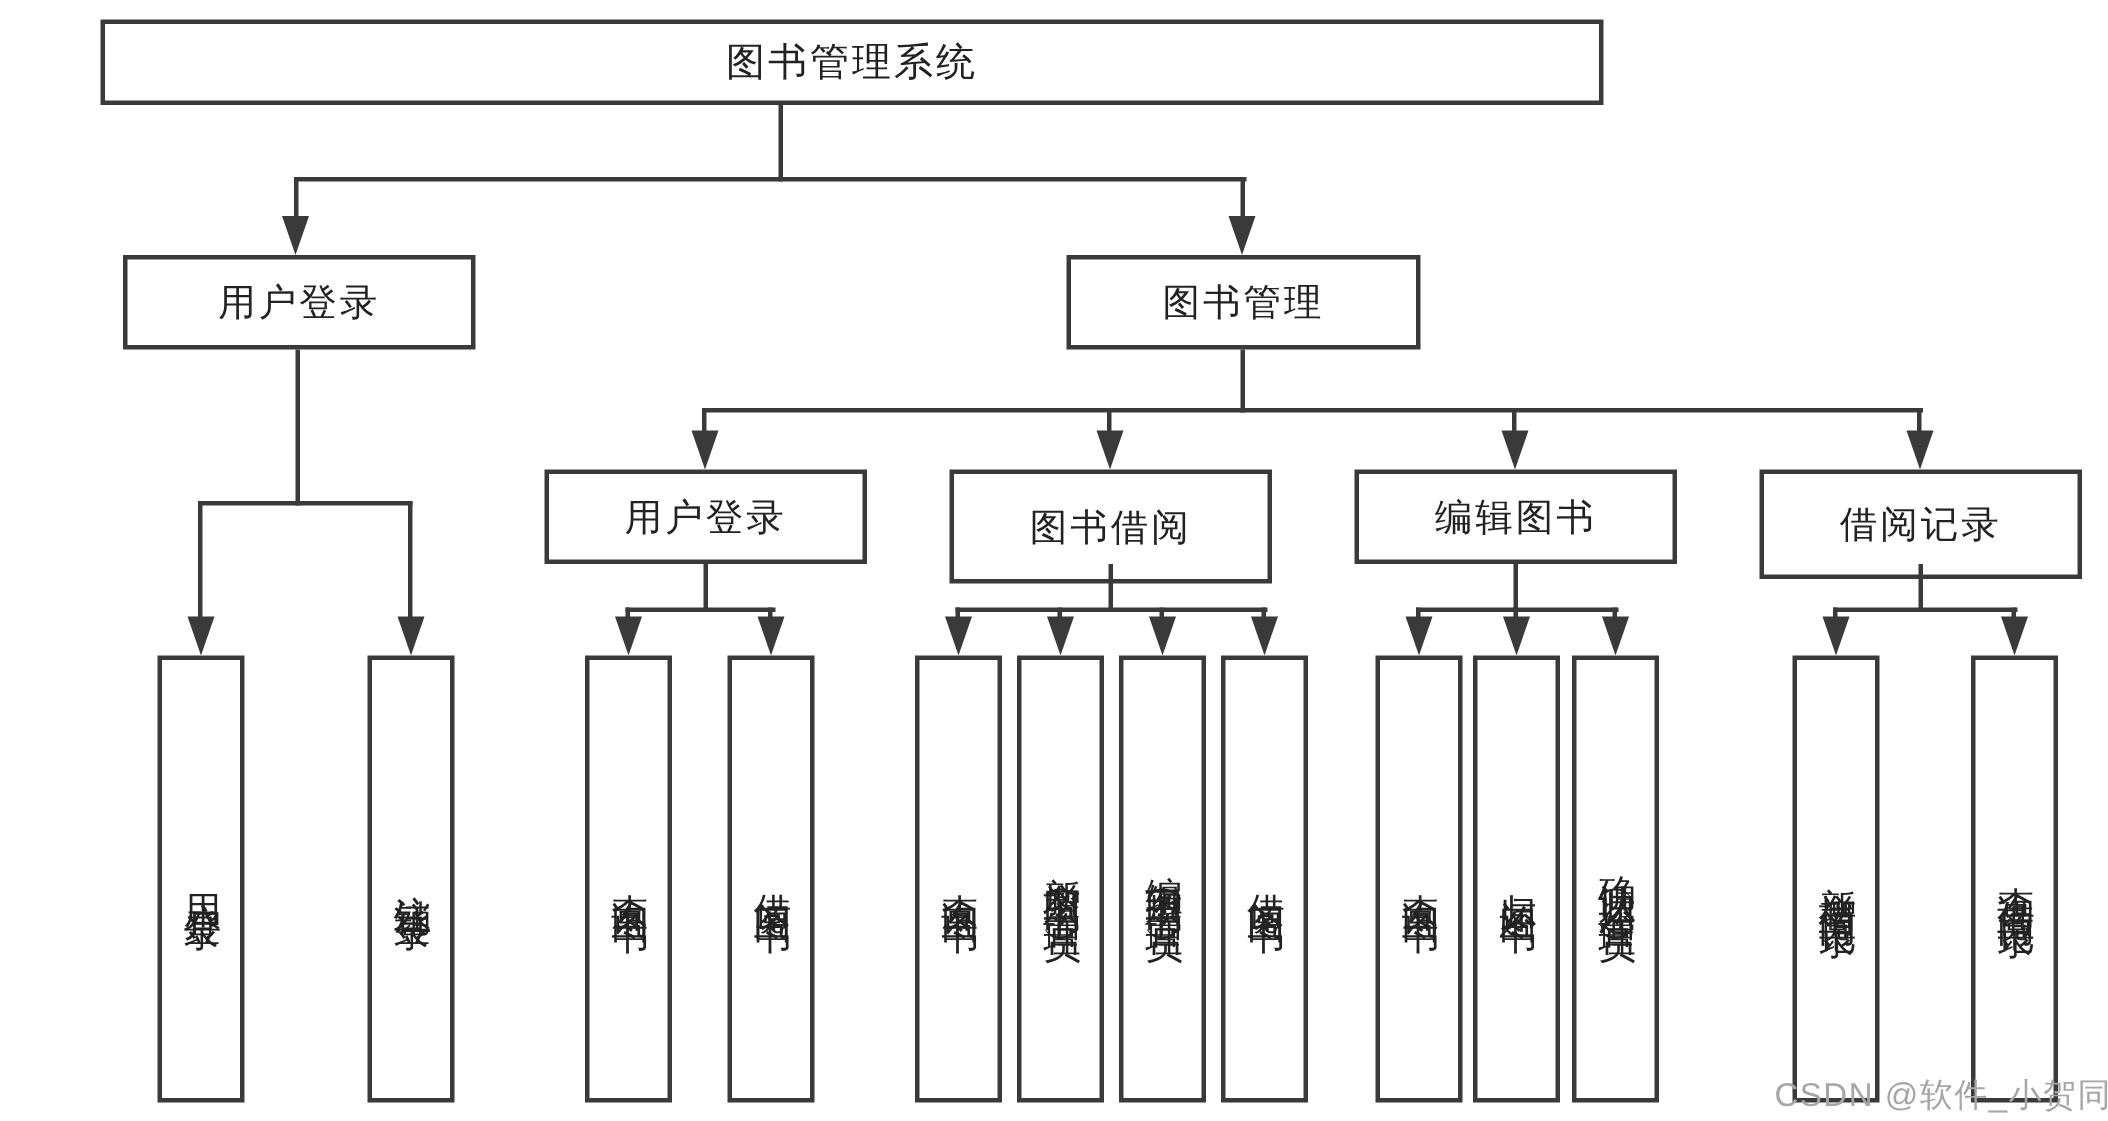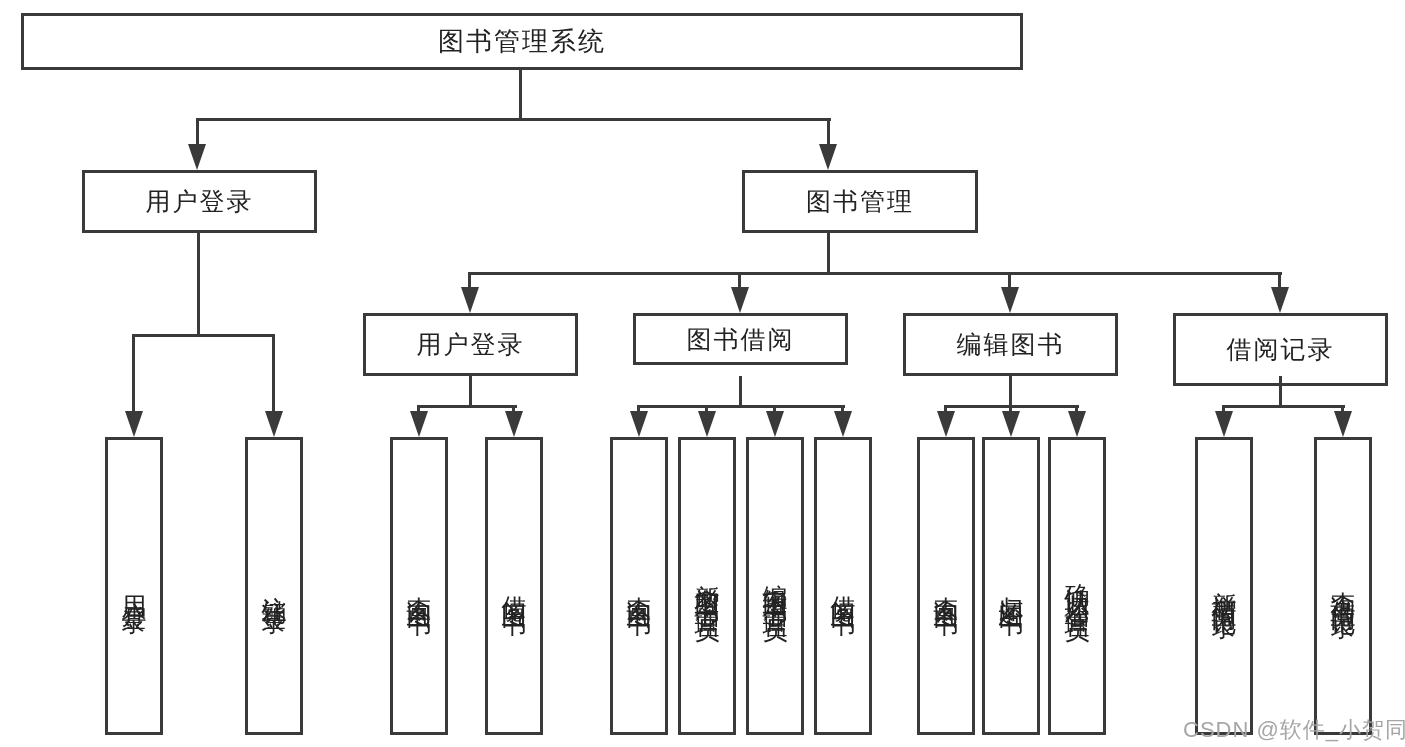--- a/index.html
+++ b/index.html
@@ -7,21 +7,21 @@
     position:relative; width:1405px; height:747px; background:#ffffff;
     font-family:"Liberation Sans","DejaVu Sans",sans-serif; overflow:hidden;
   }
   .node {
     position:absolute; box-sizing:border-box;
     border:3px solid #3a3a3a; background:#ffffff;
     display:flex; align-items:center; justify-content:center;
     font-size:25px; color:#222222; letter-spacing:2px;
     white-space:nowrap;
   }
-  .root-node { font-size:26px; }
+  .root-node { font-size:26px;margin-left:46px; }
   .vnode {
     writing-mode:vertical-rl; text-orientation:mixed;
     letter-spacing:5px; line-height:1; white-space:normal;
   }
   .vl { position:absolute; width:3px; background:#3a3a3a; }
   .hl { position:absolute; height:3px; background:#3a3a3a; }
   .arr {
     position:absolute; width:0; height:0;
     border-left:9px solid transparent; border-right:9px solid transparent;
     border-top:26px solid #3a3a3a;
@@ -44,21 +44,21 @@
   <div class="vl" style="left:519px; top:69px; height:52px"></div>
   <div class="hl" style="left:196px; top:118px; width:635px"></div>
   <div class="vl" style="left:196px; top:118px; height:30px"></div>
   <div class="arr" style="left:188px; top:144px"></div>
   <div class="vl" style="left:827px; top:118px; height:30px"></div>
   <div class="arr" style="left:819px; top:144px"></div>
 
   <div class="node" style="left:82px; top:170px; width:235px; height:63px">
     <span>用户登录</span>
   </div>
-  <div class="node" style="left:742px; top:170px; width:236px; height:63px">
+  <div class="node" style="left:711px; top:170px; width:236px; height:63px">
     <span>图书管理</span>
   </div>
 
   <div class="vl" style="left:197px; top:233px; height:104px"></div>
   <div class="hl" style="left:132px; top:334px; width:143px"></div>
   <div class="vl" style="left:132px; top:334px; height:78px"></div>
   <div class="arr" style="left:125px; top:411px"></div>
   <div class="vl" style="left:272px; top:334px; height:78px"></div>
   <div class="arr" style="left:265px; top:411px"></div>
 
@@ -69,21 +69,21 @@
   <div class="vl" style="left:738px; top:272px; height:18px"></div>
   <div class="arr" style="left:731px; top:287px"></div>
   <div class="vl" style="left:1008px; top:272px; height:18px"></div>
   <div class="arr" style="left:1001px; top:287px"></div>
   <div class="vl" style="left:1278px; top:272px; height:18px"></div>
   <div class="arr" style="left:1271px; top:287px"></div>
 
   <div class="node" style="left:363px; top:313px; width:215px; height:63px">
     <span>用户登录</span>
   </div>
-  <div class="node" style="left:633px; top:313px; width:215px; height:52px">
+  <div class="node" style="left:633px; top:313px; width:215px; height:76px">
     <span>图书借阅</span>
   </div>
   <div class="node" style="left:903px; top:313px; width:215px; height:63px">
     <span>编辑图书</span>
   </div>
   <div class="node" style="left:1173px; top:313px; width:215px; height:73px">
     <span>借阅记录</span>
   </div>
 
   <div class="vl" style="left:469px; top:376px; height:32px"></div>

